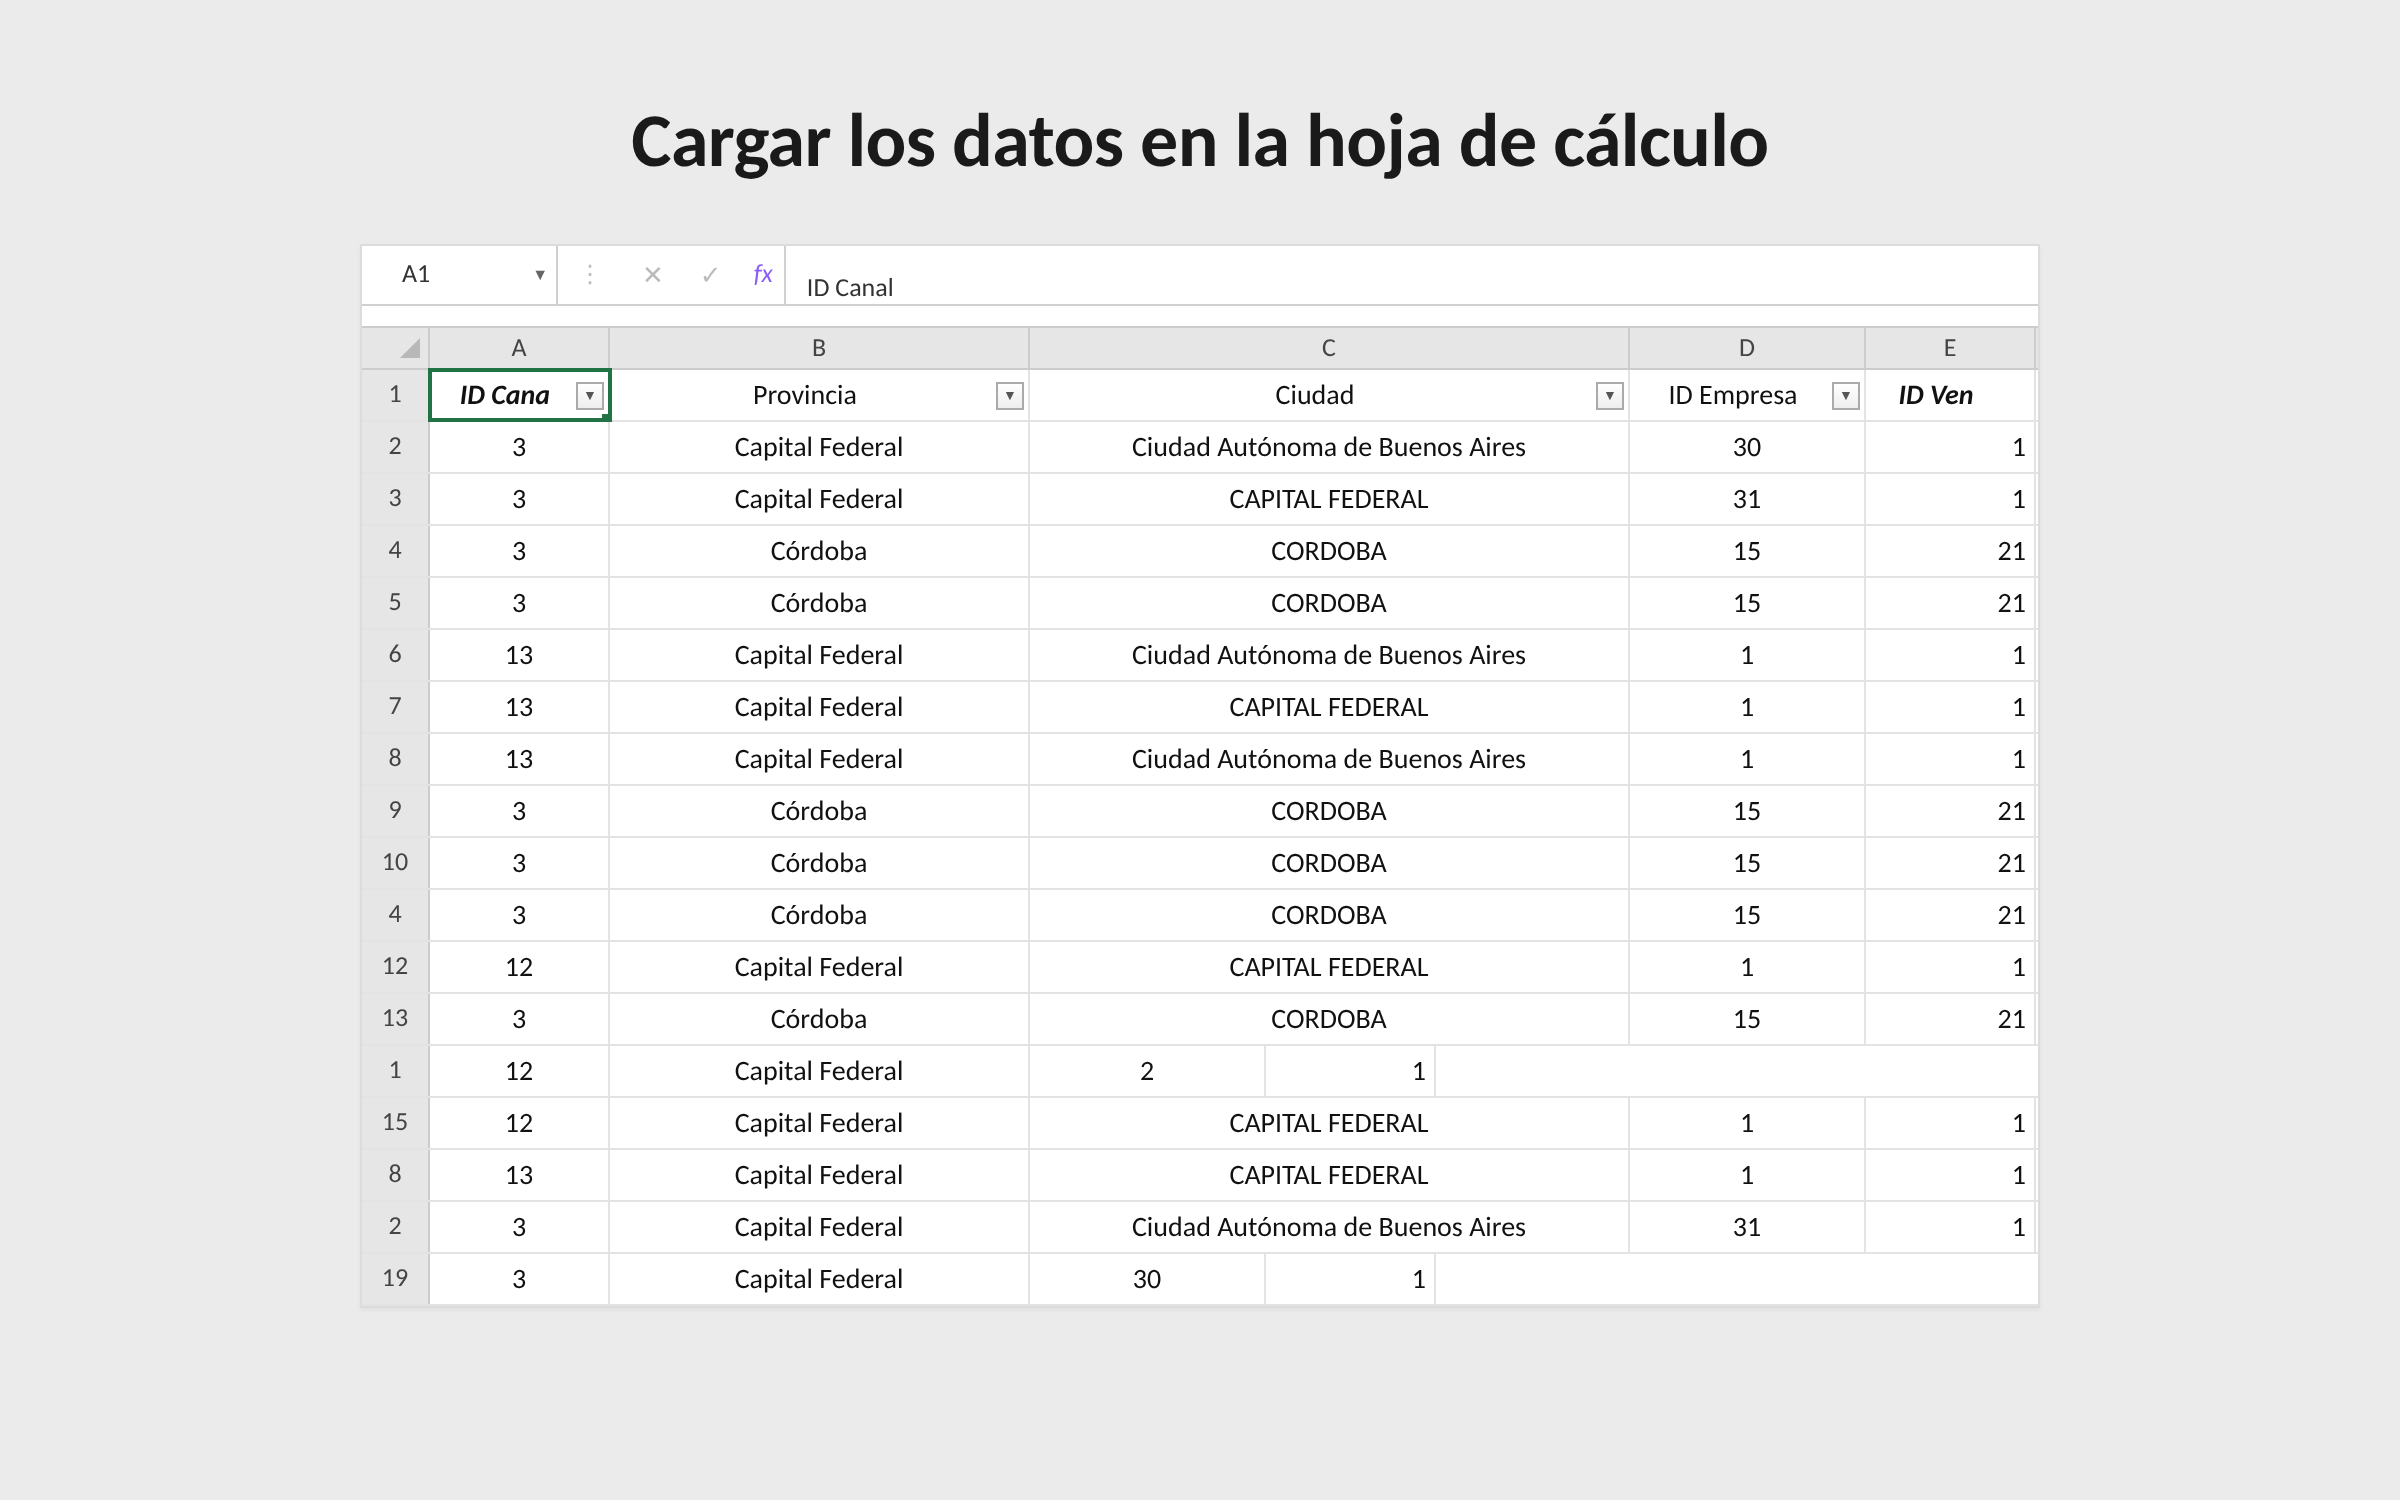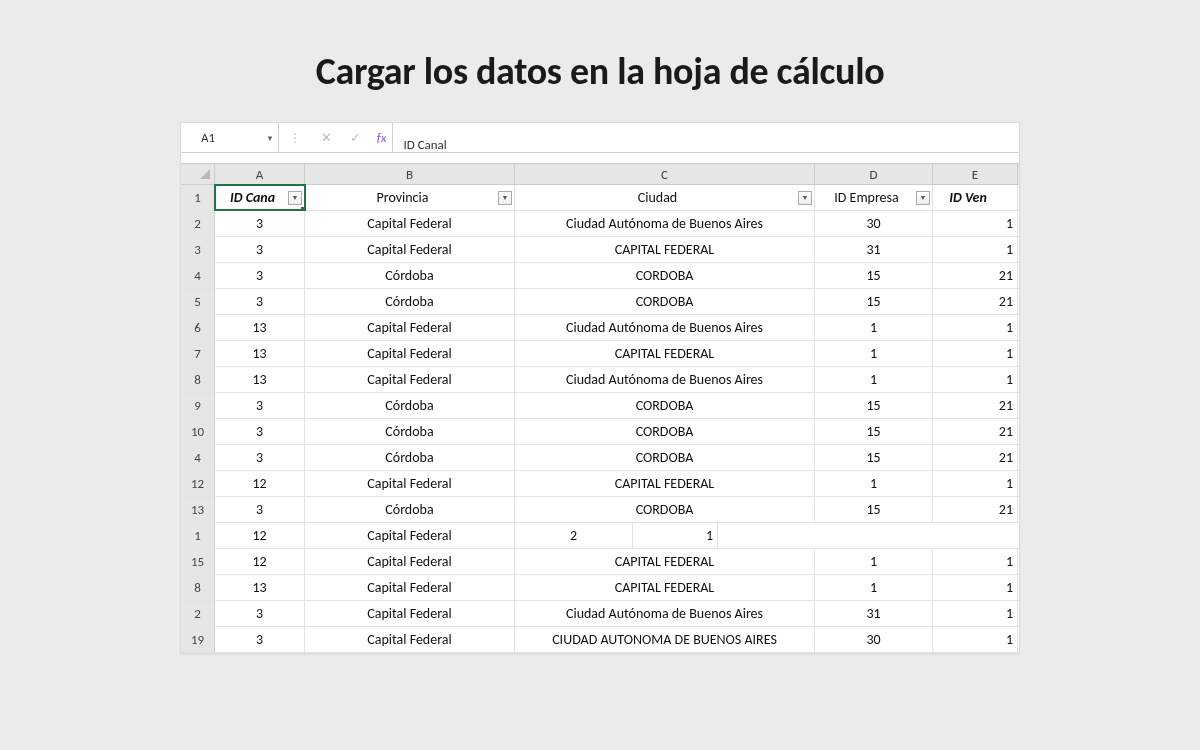--- a/index.html
+++ b/index.html
@@ -371,20 +371,19 @@
           <div class="cell col-A">3</div>
           <div class="cell col-B">Capital Federal</div>
           <div class="cell col-C">Ciudad Autónoma de Buenos Aires</div>
           <div class="cell col-D">31</div>
           <div class="cell col-E right">1</div>
         </div>
         <div class="row">
           <div class="row-head">19</div>
           <div class="cell col-A">3</div>
           <div class="cell col-B">Capital Federal</div>
-          <div class="cell col-C">CIUDAD AUTONOMA DE BUENOS AIRES</div>
           <div class="cell col-D">30</div>
           <div class="cell col-E right">1</div>
         </div>
       </div>
 
   </div>
 </div>
 
 </body></html>

